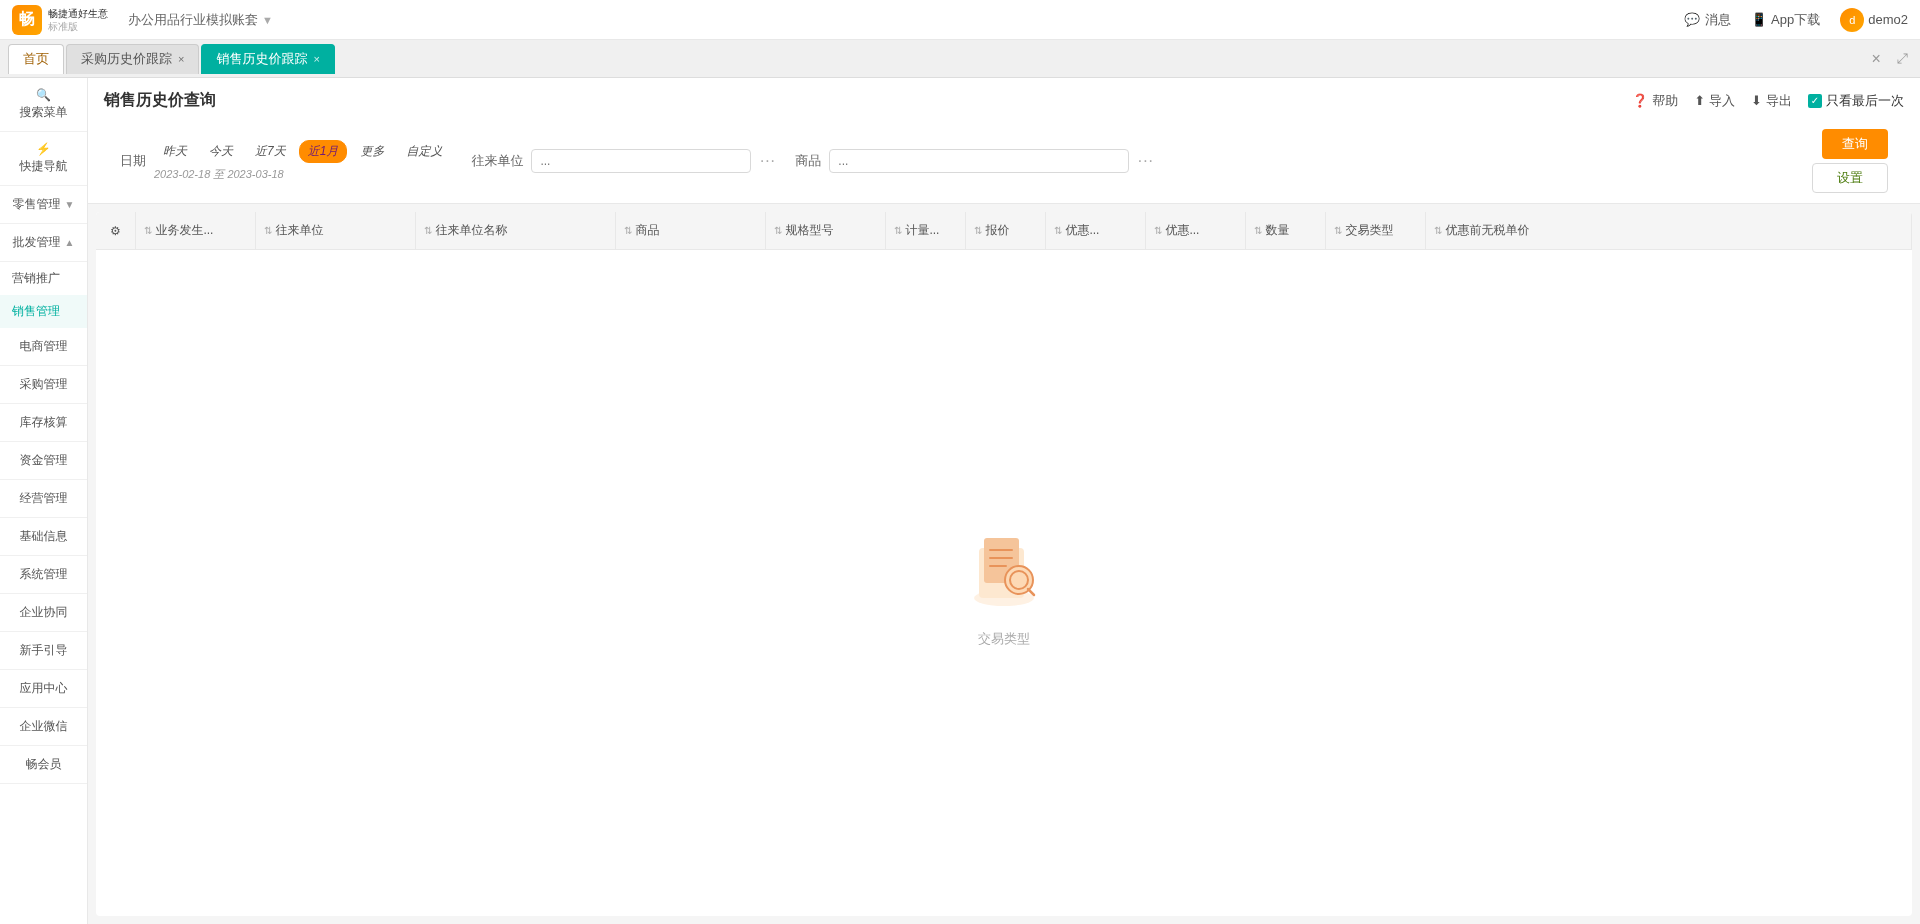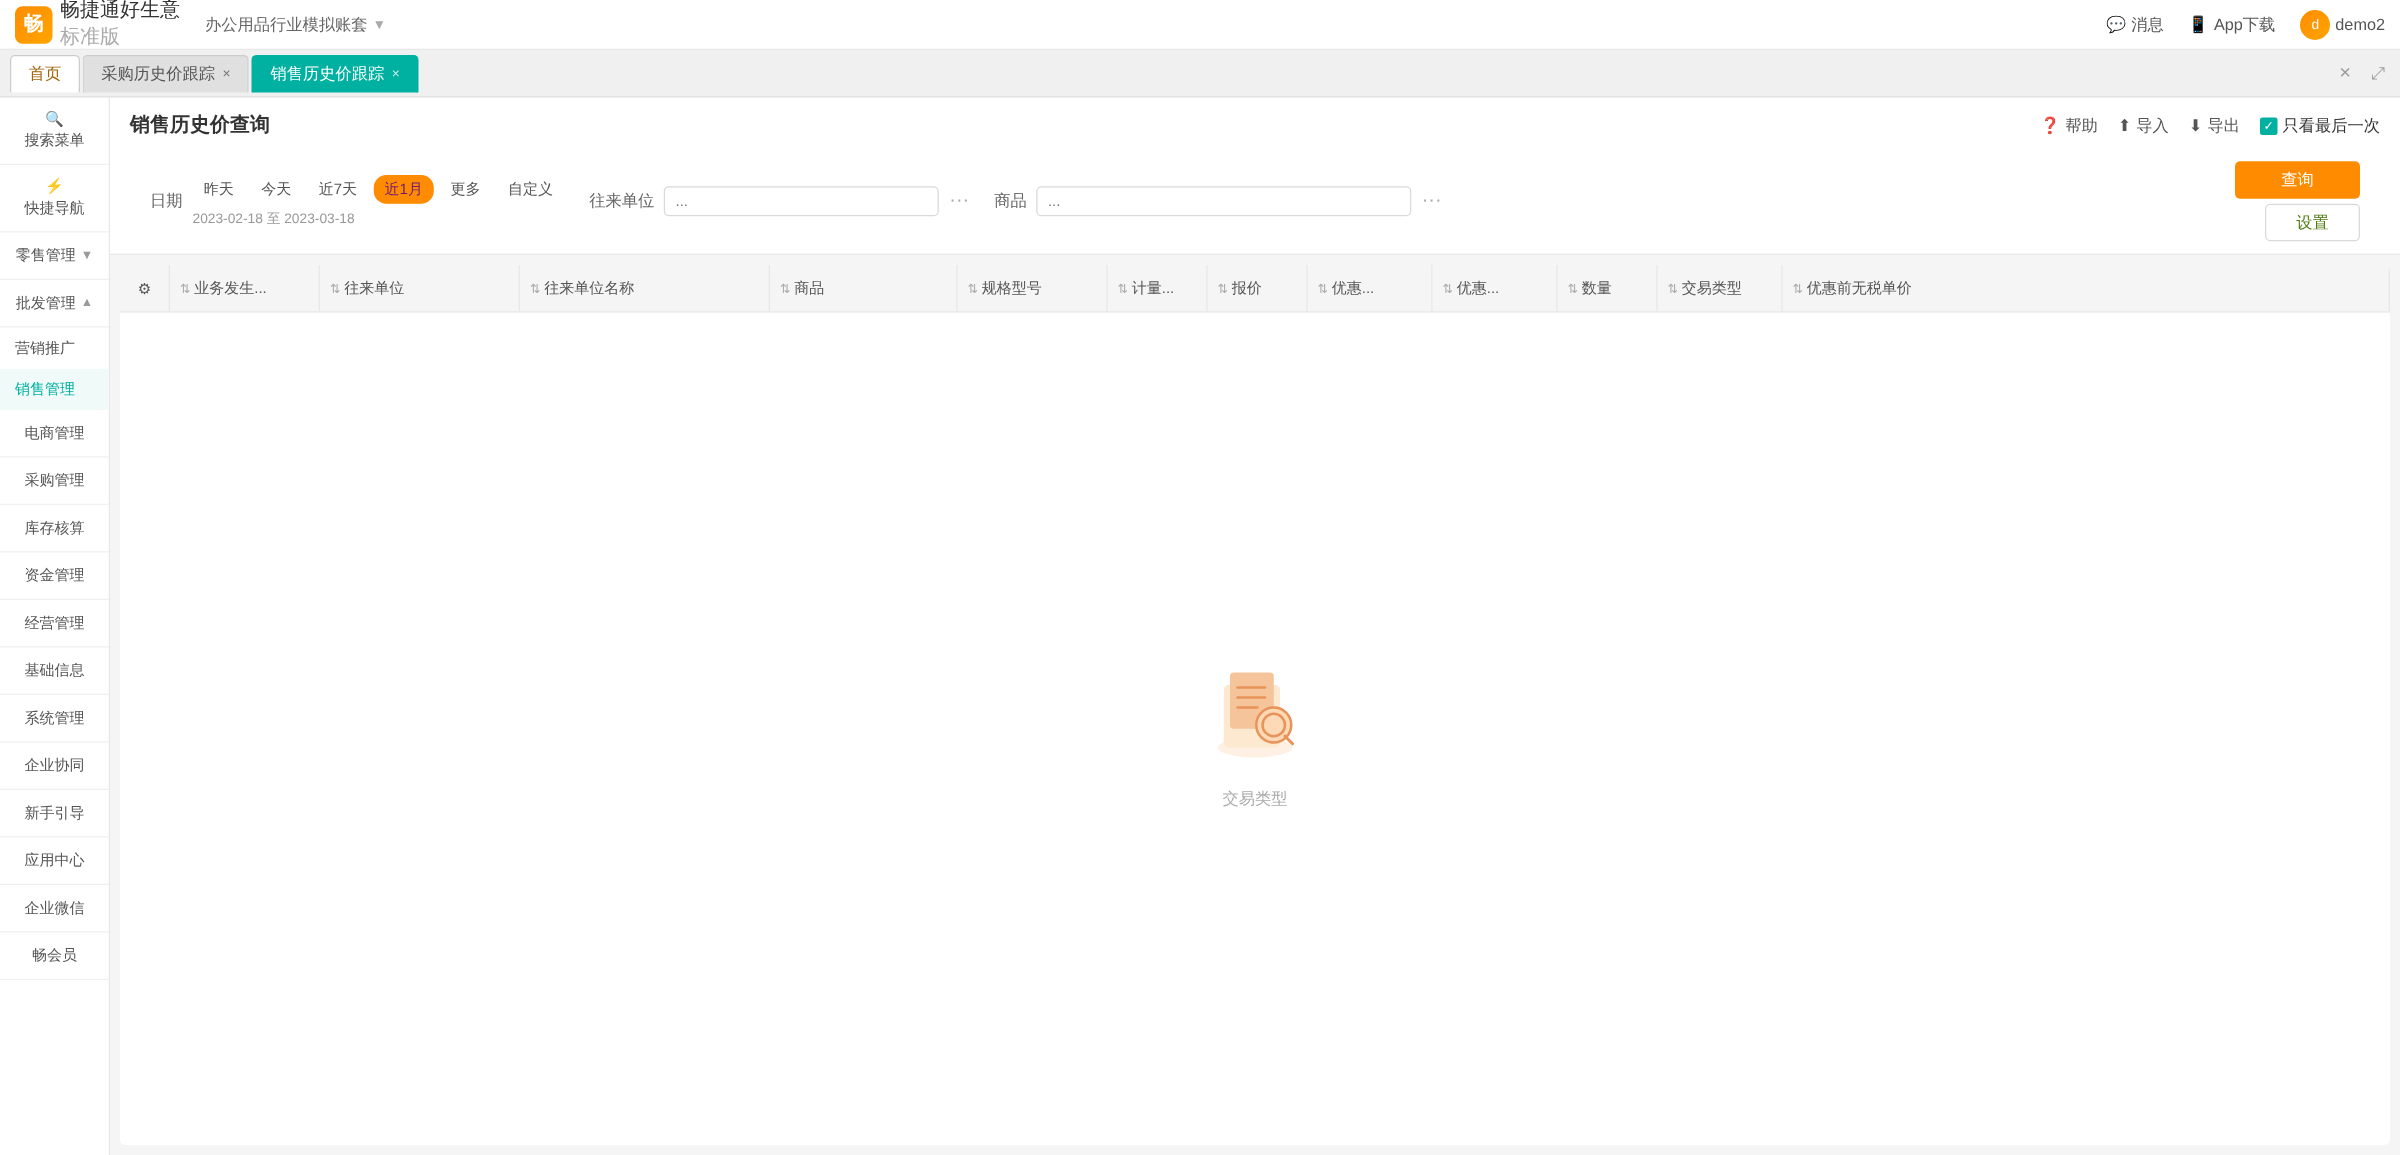--- a/index.html
+++ b/index.html
@@ -32,21 +32,21 @@
       background: linear-gradient(135deg, #ff8c00, #ffa500);
       border-radius: 6px;
       display: flex;
       align-items: center;
       justify-content: center;
       color: white;
       font-size: 16px;
       font-weight: bold;
     }
     .logo-text {
-      font-size: 16px;
+      font-size: 10px;
       color: #333;
       line-height: 1.3;
     }
     .app-title-area {
       display: flex;
       align-items: center;
       gap: 4px;
       margin-left: 12px;
       color: #666;
       font-size: 13px;
@@ -273,21 +273,21 @@
     .filter-dots {
       color: #aaa;
       font-size: 16px;
       cursor: pointer;
     }
     .query-btn {
       background: #ff8c00;
       color: white;
       border: none;
       border-radius: 4px;
-      padding: 6px 37px;
+      padding: 6px 20px;
       font-size: 13px;
       cursor: pointer;
     }
     .settings-btn {
       background: white;
       color: #4d7c0f;
       border: 1px solid #d9d9d9;
       border-radius: 4px;
       padding: 5px 24px;
       font-size: 13px;
@@ -504,21 +504,21 @@
           <div class="checkbox-label">
             <div class="checkbox-teal">✓</div>
             <span>只看最后一次</span>
           </div>
         </div>
       </div>
 
       <div class="filter-bar">
         <div class="filter-group">
           <span class="filter-label">日期</span>
-          <div style="display:flex;flex-direction:column;gap:2px;">
+          <div style="display:flex;flex-direction:column;gap:2px;font-style:italic;">
             <div class="date-options">
               <span class="date-btn">昨天</span>
               <span class="date-btn">今天</span>
               <span class="date-btn">近7天</span>
               <span class="date-btn active">近1月</span>
               <span class="date-btn">更多</span>
               <span class="date-btn">自定义</span>
             </div>
             <div class="date-range-text">2023-02-18 至 2023-03-18</div>
           </div>

